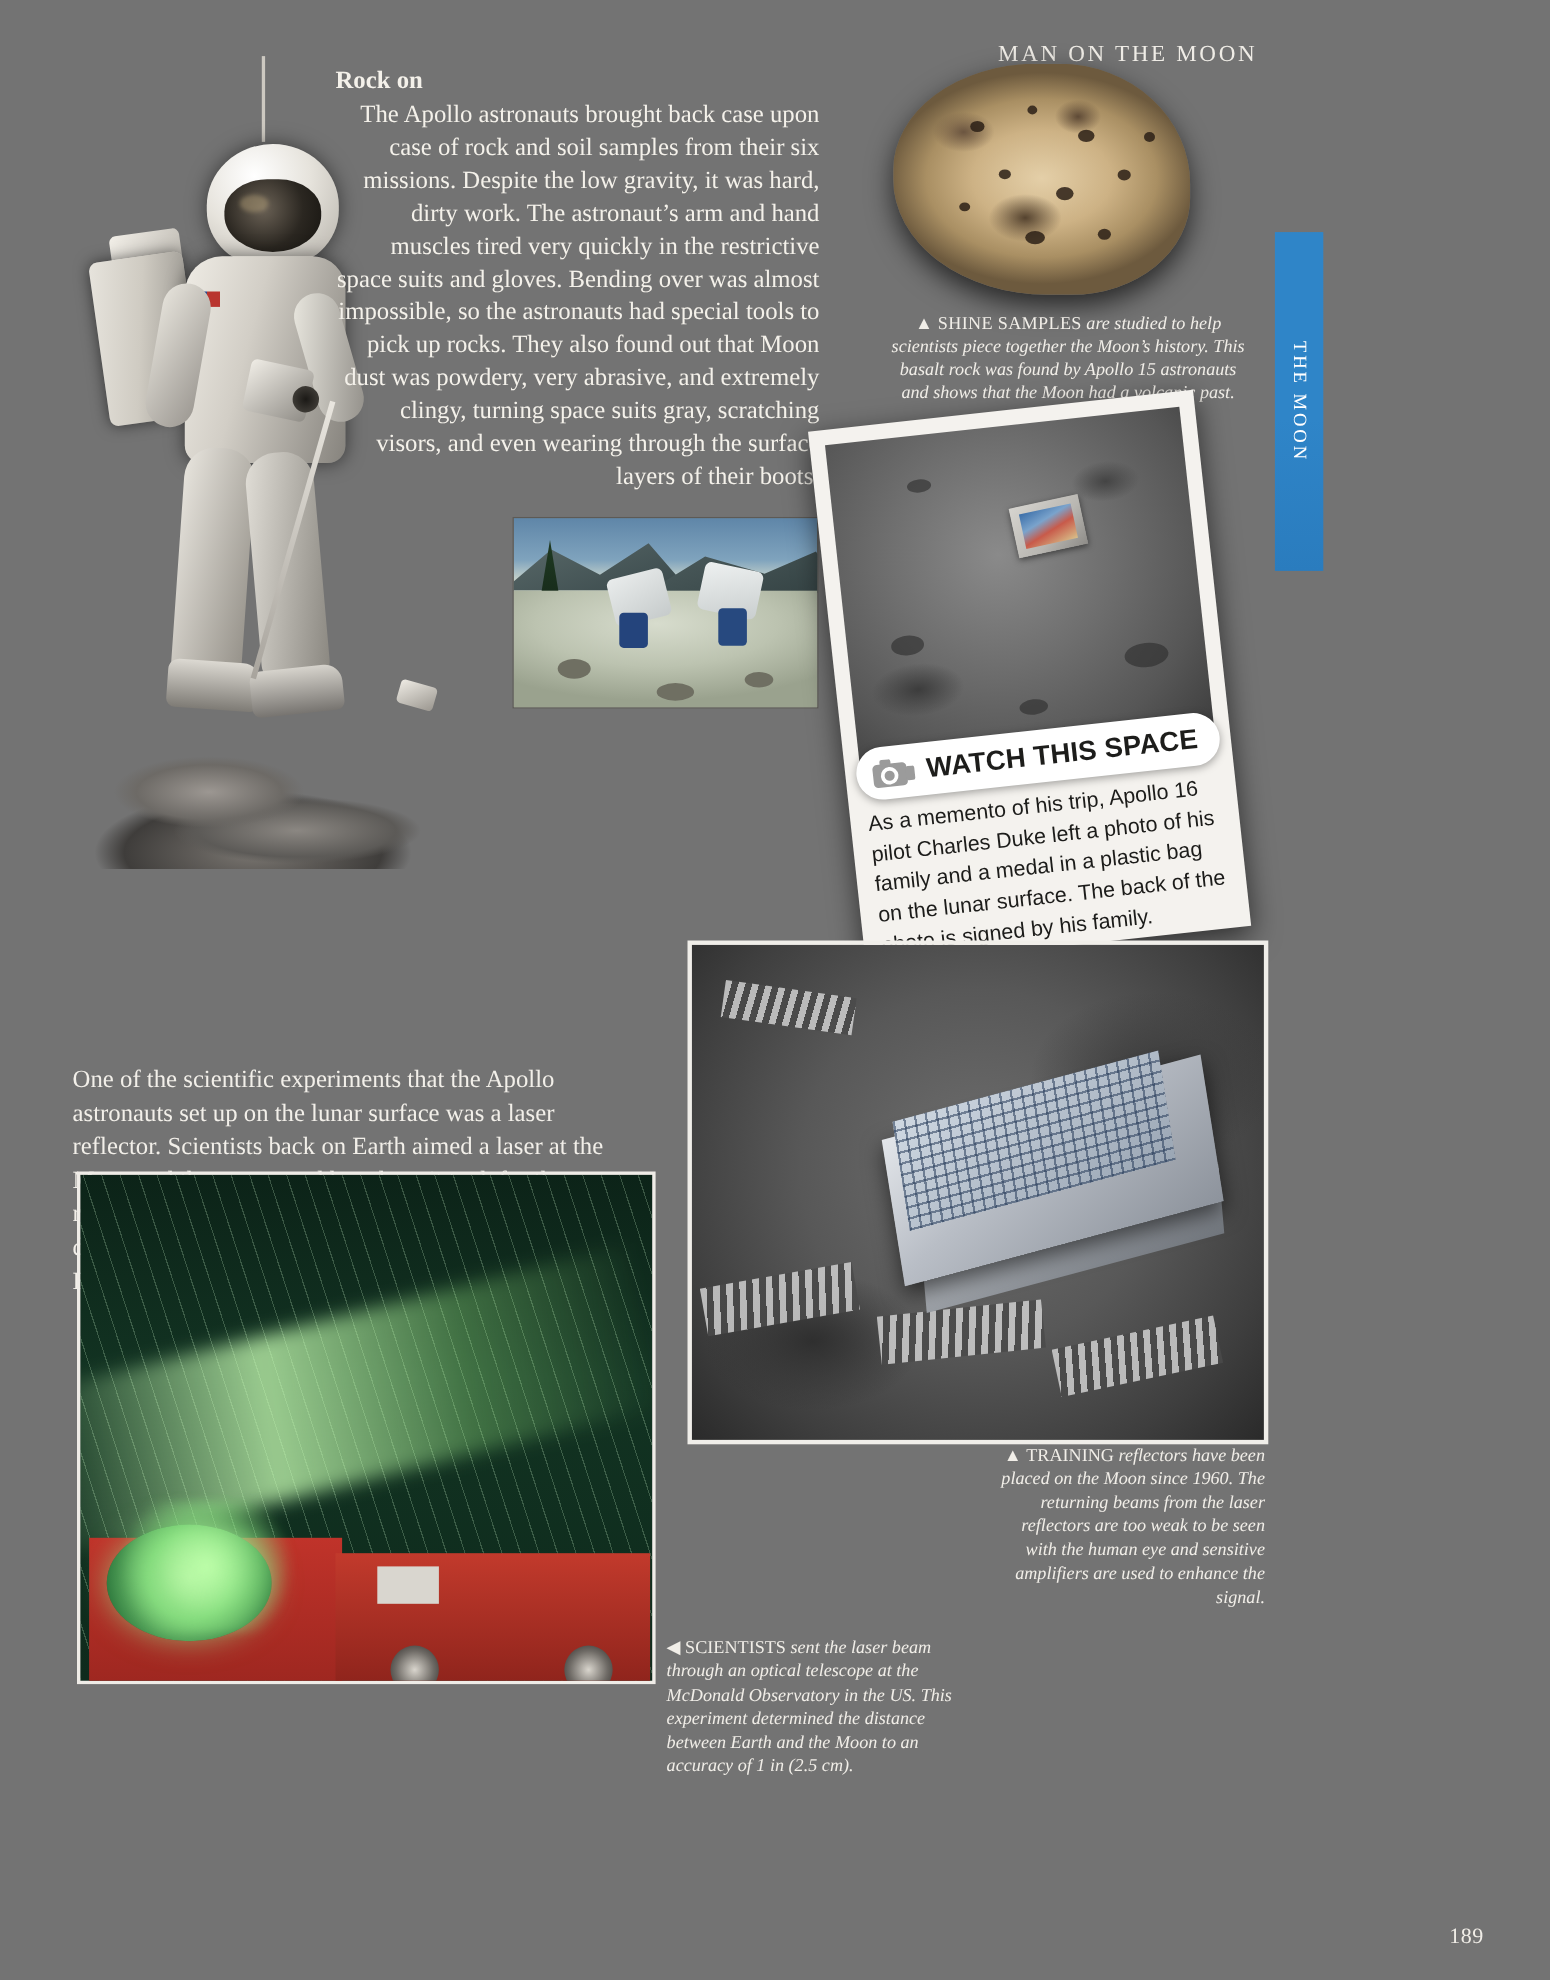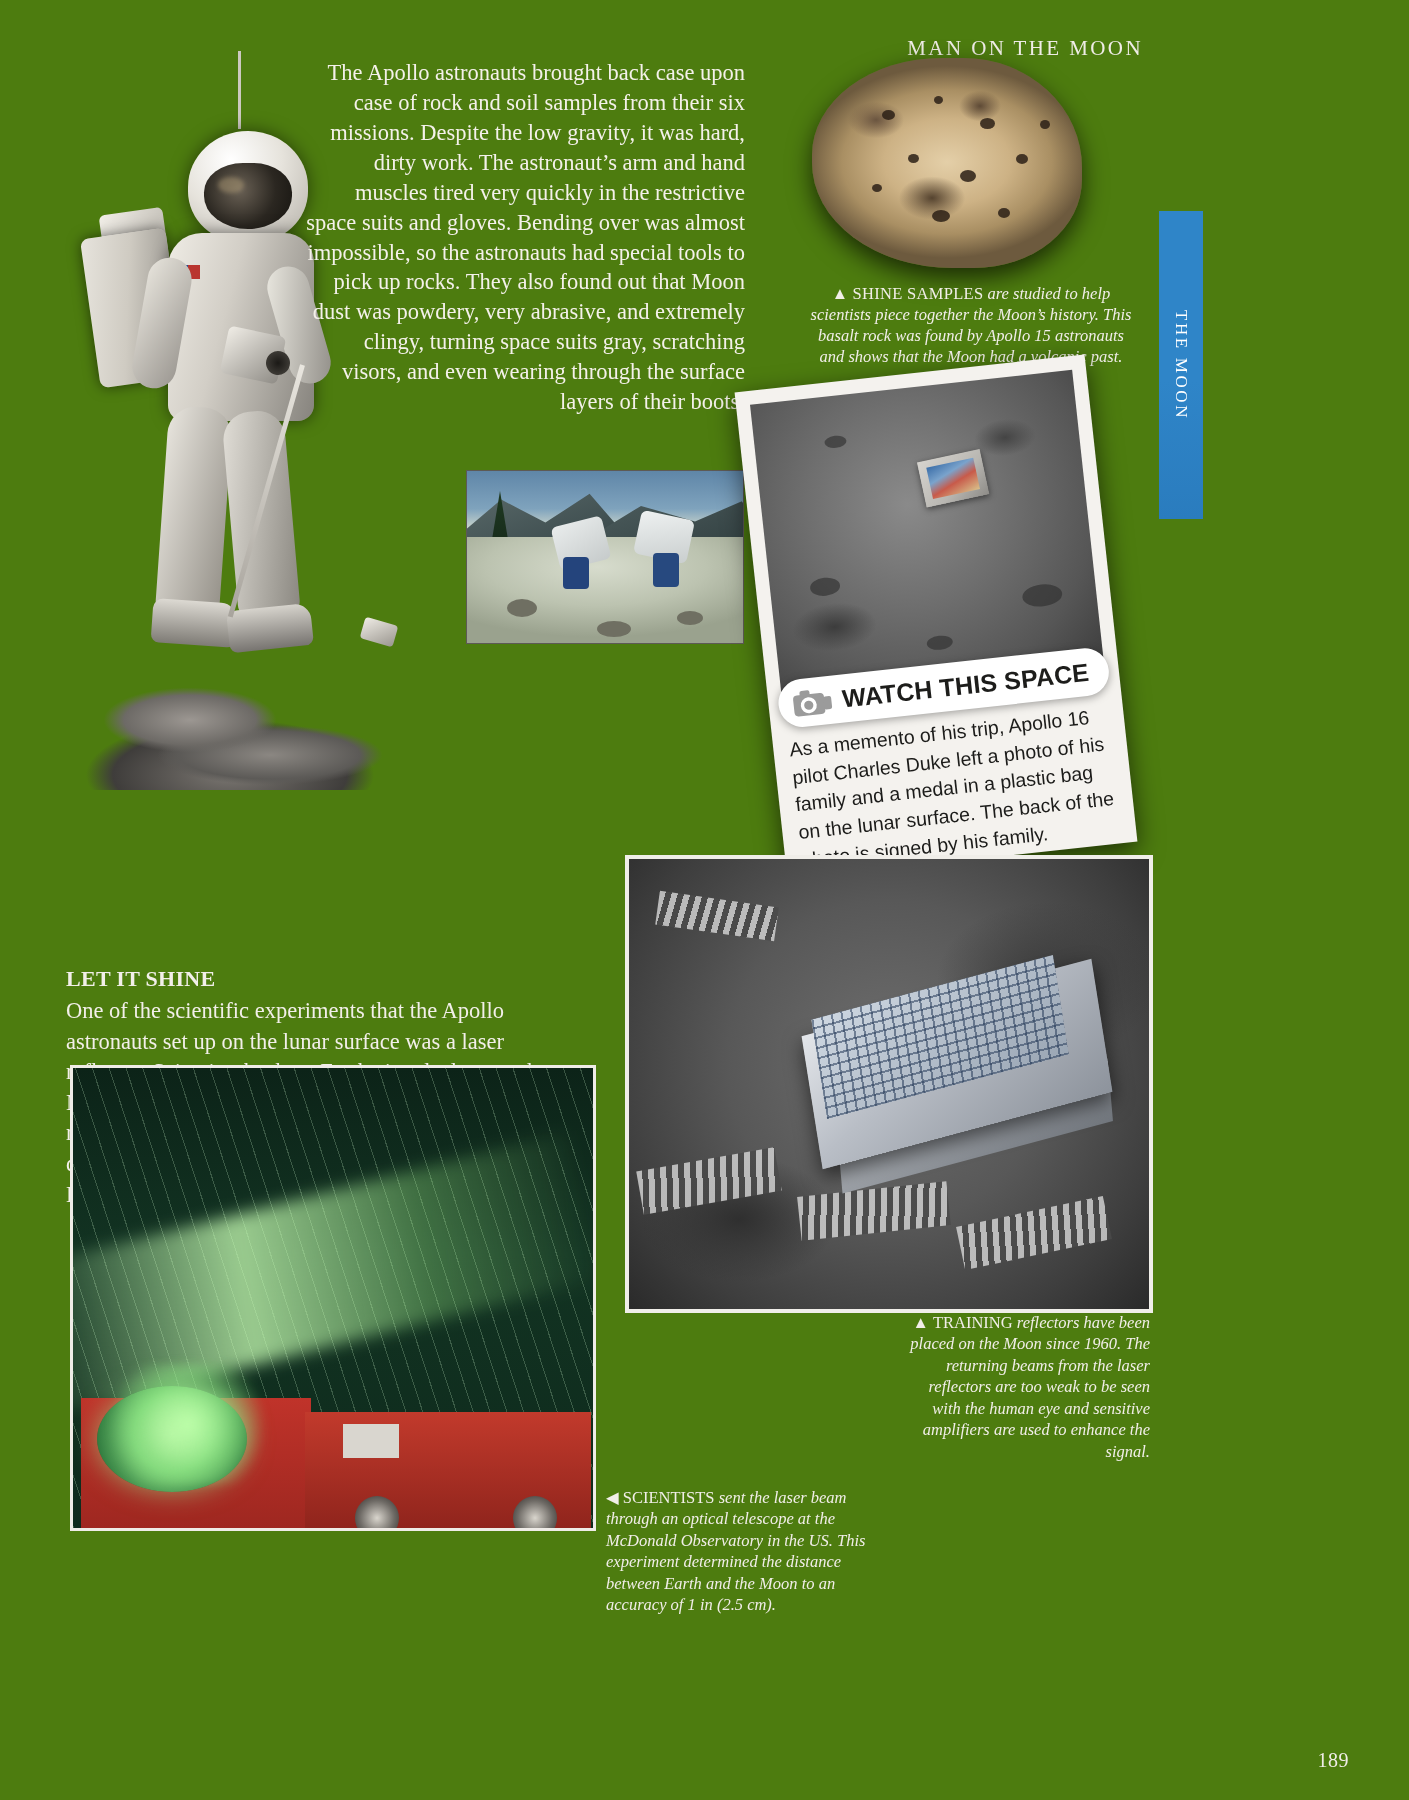--- a/index.html
+++ b/index.html
@@ -4,21 +4,21 @@
 <style>
   html,body{margin:0;padding:0;}
   body{
     width:1409px;height:1800px;
     background:#262422;
     font-family:"Liberation Serif", serif;
     color:#f2efe9;
     position:relative;
     overflow:hidden;
   }
-  .page{position:absolute;inset:0;background:#4d7c0f;}
+  .page{position:absolute;inset:0;background:#737373;}
 
   
   .running-head{
     position:absolute;top:36px;right:266px;
     font-family:"Liberation Serif", serif;
     font-size:21px;letter-spacing:2.4px;
     color:#efece6;
     text-transform:uppercase;
     white-space:nowrap;
   }
@@ -329,20 +329,21 @@
       <div class="leg-l"></div>
       <div class="leg-r"></div>
       <div class="boot-l"></div>
       <div class="boot-r"></div>
       <div class="tool"></div>
       <div class="tool-head"></div>
     </div>
   </div>
 
   <div class="rockon">
+    <span class="kicker">Rock on</span>
     <p>The Apollo astronauts brought back case upon case of rock and soil samples from their six missions. Despite the low gravity, it was hard, dirty work. The astronaut’s arm and hand muscles tired very quickly in the restrictive space suits and gloves. Bending over was almost impossible, so the astronauts had special tools to pick up rocks. They also found out that Moon dust was powdery, very abrasive, and extremely clingy, turning space suits gray, scratching visors, and even wearing through the surface layers of their boots.</p>
   </div>
 
   <div class="rock-photo">
     <div class="rock-blob"></div>
     <div class="rock-speck" style="left:70px;top:52px;width:13px;height:10px;"></div>
     <div class="rock-speck" style="left:122px;top:38px;width:9px;height:8px;"></div>
     <div class="rock-speck" style="left:168px;top:60px;width:15px;height:11px;"></div>
     <div class="rock-speck" style="left:96px;top:96px;width:11px;height:9px;"></div>
     <div class="rock-speck" style="left:148px;top:112px;width:16px;height:12px;"></div>
@@ -394,21 +395,20 @@
           <circle cx="16" cy="18" r="8" fill="#ffffff"></circle>
           <circle cx="16" cy="18" r="4.6" fill="#9b9b9b"></circle>
         </svg>
       </span>
       <span class="title">WATCH THIS SPACE</span>
     </div>
     <div class="watch-body">As a memento of his trip, Apollo 16 pilot Charles Duke left a photo of his family and a medal in a plastic bag on the lunar surface. The back of the photo is signed by his family.</div>
   </div>
 
   <div style="position:absolute;left:66px;top:966px;width:520px;">
-    <div style="font-weight:bold;font-size:22px;letter-spacing:.3px;margin-bottom:4px;">LET IT SHINE</div>
     <div style="font-size:22.5px;line-height:1.36;">One of the scientific experiments that the Apollo astronauts set up on the lunar surface was a laser reflector. Scientists back on Earth aimed a laser at the Moon and then measured how long it took for the reflection to come back. From these measurements they discovered that the Moon is slowly drifting away from Earth by 1½ in (3.8 cm) a year.</div>
   </div>
 
   <div class="refl-photo">
     <div class="refl-print" style="left:10px;top:300px;width:140px;height:44px;transform:rotate(-10deg);"></div>
     <div class="refl-print" style="left:170px;top:330px;width:150px;height:44px;transform:rotate(-6deg);"></div>
     <div class="refl-print" style="left:330px;top:352px;width:150px;height:44px;transform:rotate(-12deg);"></div>
     <div class="refl-print" style="left:28px;top:40px;width:120px;height:34px;transform:rotate(8deg);"></div>
     <div class="refl-base"></div>
     <div class="refl-unit"></div>

